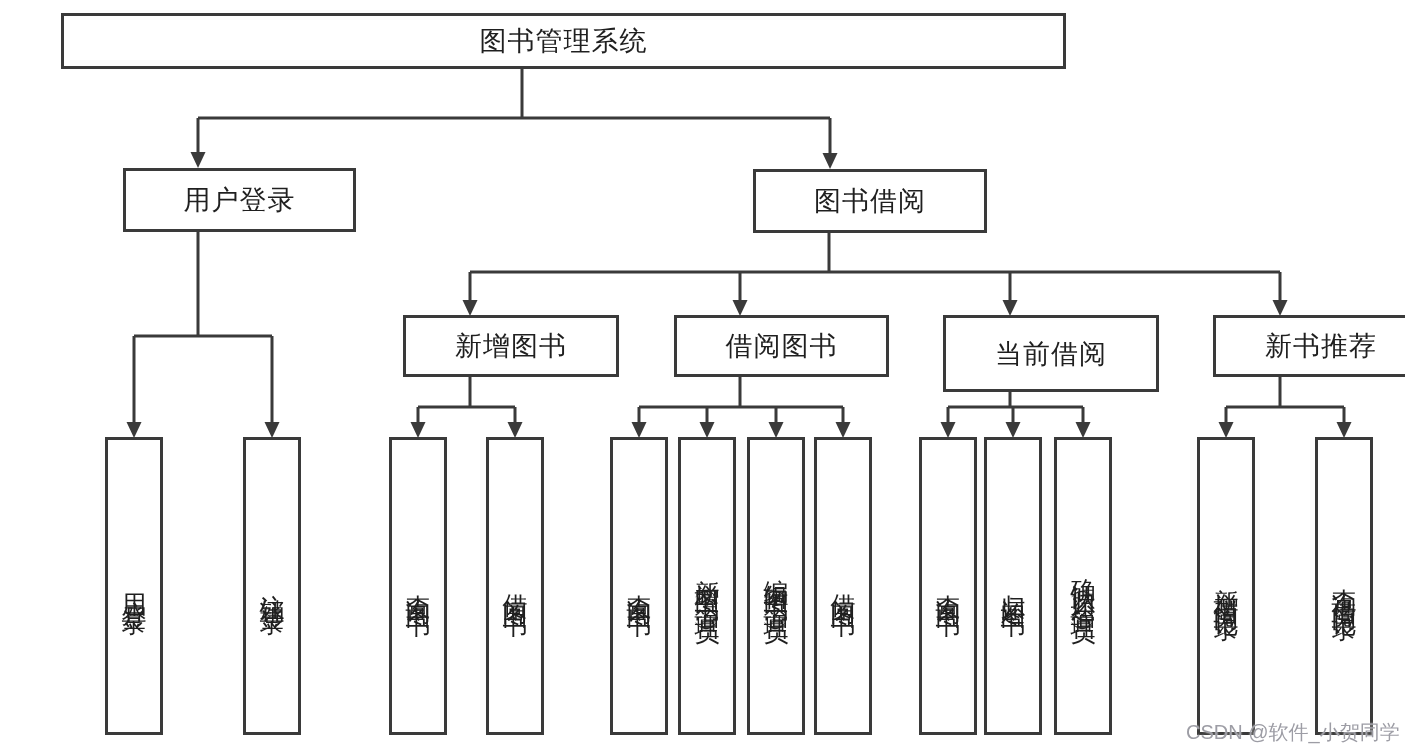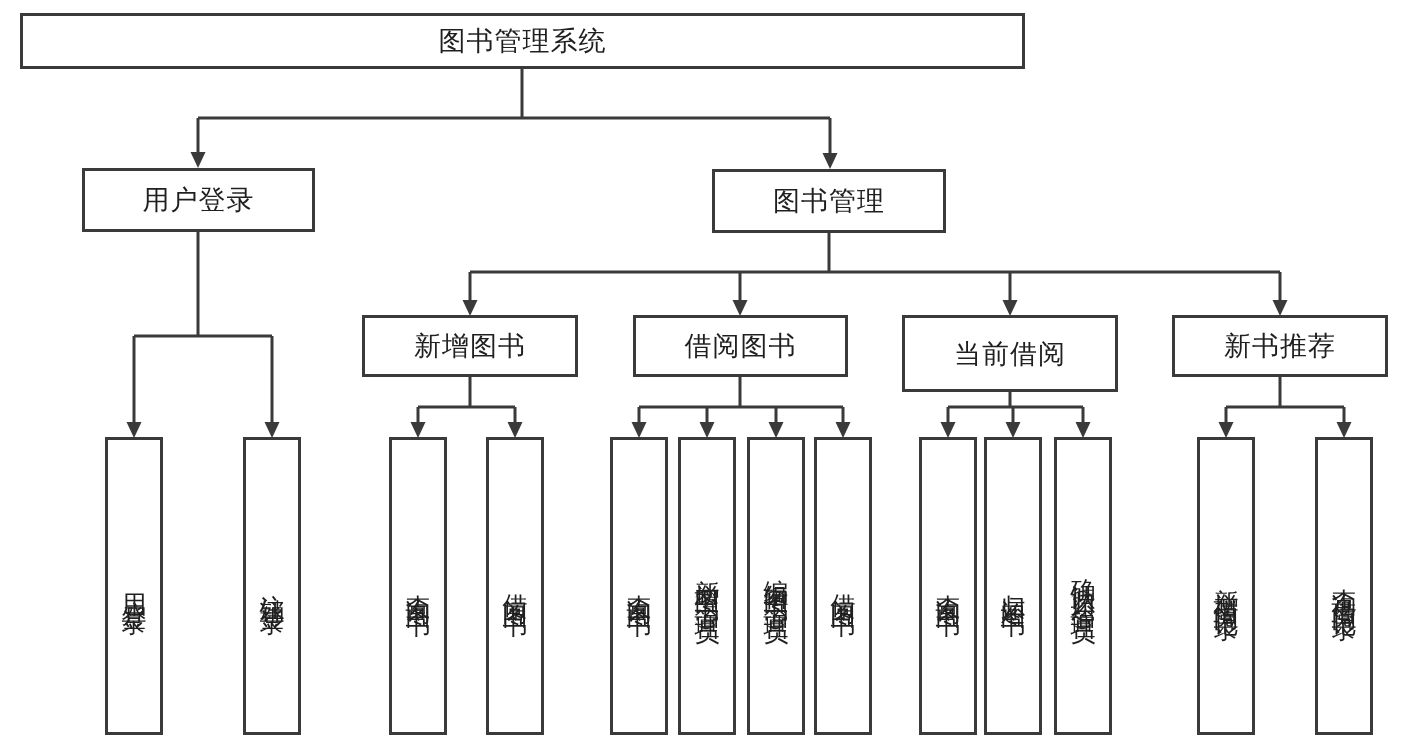--- a/index.html
+++ b/index.html
@@ -40,20 +40,21 @@
     color: var(--text);
     display: flex;
     align-items: center;
     justify-content: center;
     z-index: 2;
   }
   .h-box {
     font-size: 27px;
     letter-spacing: 1px;
     white-space: nowrap;
+    margin-left: 41px;
   }
   .v-box {
     writing-mode: vertical-rl;
     text-orientation: mixed;
     font-size: 25px;
     letter-spacing: 6px;
     line-height: 1;
   }
   #watermark {
     position: absolute;
@@ -117,21 +118,21 @@
     <g>
       <path d="M1280 377 V407 M1226 407 H1344 M1226 407 V423 M1344 407 V423"></path>
       <polygon points="1218.5,422 1233.5,422 1226,438"></polygon>
       <polygon points="1336.5,422 1351.5,422 1344,438"></polygon>
     </g>
   </svg>
 
   <div class="box h-box" style="left:20px; top:13px; width:1005px; height:56px;">图书管理系统</div>
 
   <div class="box h-box" style="left:82px; top:168px; width:233px; height:64px;">用户登录</div>
-  <div class="box h-box" style="left:712px; top:169px; width:234px; height:64px;">图书管理</div>
+  <div class="box h-box" style="left:712px; top:169px; width:234px; height:64px;">图书借阅</div>
 
   <div class="box h-box" style="left:362px; top:315px; width:216px; height:62px;">新增图书</div>
   <div class="box h-box" style="left:633px; top:315px; width:215px; height:62px;">借阅图书</div>
   <div class="box h-box" style="left:902px; top:315px; width:216px; height:77px;">当前借阅</div>
   <div class="box h-box" style="left:1172px; top:315px; width:216px; height:62px;">新书推荐</div>
 
   <div class="box v-box" style="left:105px; top:437px; width:58px; height:298px;">用户登录</div>
   <div class="box v-box" style="left:243px; top:437px; width:58px; height:298px;">注销登录</div>
 
   <div class="box v-box" style="left:389px; top:437px; width:58px; height:298px;">查询图书</div>
@@ -142,14 +143,15 @@
   <div class="box v-box" style="left:747px; top:437px; width:58px; height:298px;">编辑图书（管理员）</div>
   <div class="box v-box" style="left:814px; top:437px; width:58px; height:298px;">借阅图书</div>
 
   <div class="box v-box" style="left:919px; top:437px; width:58px; height:298px;">查询图书</div>
   <div class="box v-box" style="left:984px; top:437px; width:58px; height:298px;">归还图书</div>
   <div class="box v-box" style="left:1054px; top:437px; width:58px; height:298px;">确认归还（管理员）</div>
 
   <div class="box v-box" style="left:1197px; top:437px; width:58px; height:298px;">新增借阅记录</div>
   <div class="box v-box" style="left:1315px; top:437px; width:58px; height:298px;">查询借阅记录</div>
 
+  <div id="watermark">CSDN @软件_小贺同学</div>
 
 </div>
 
 </body></html>

